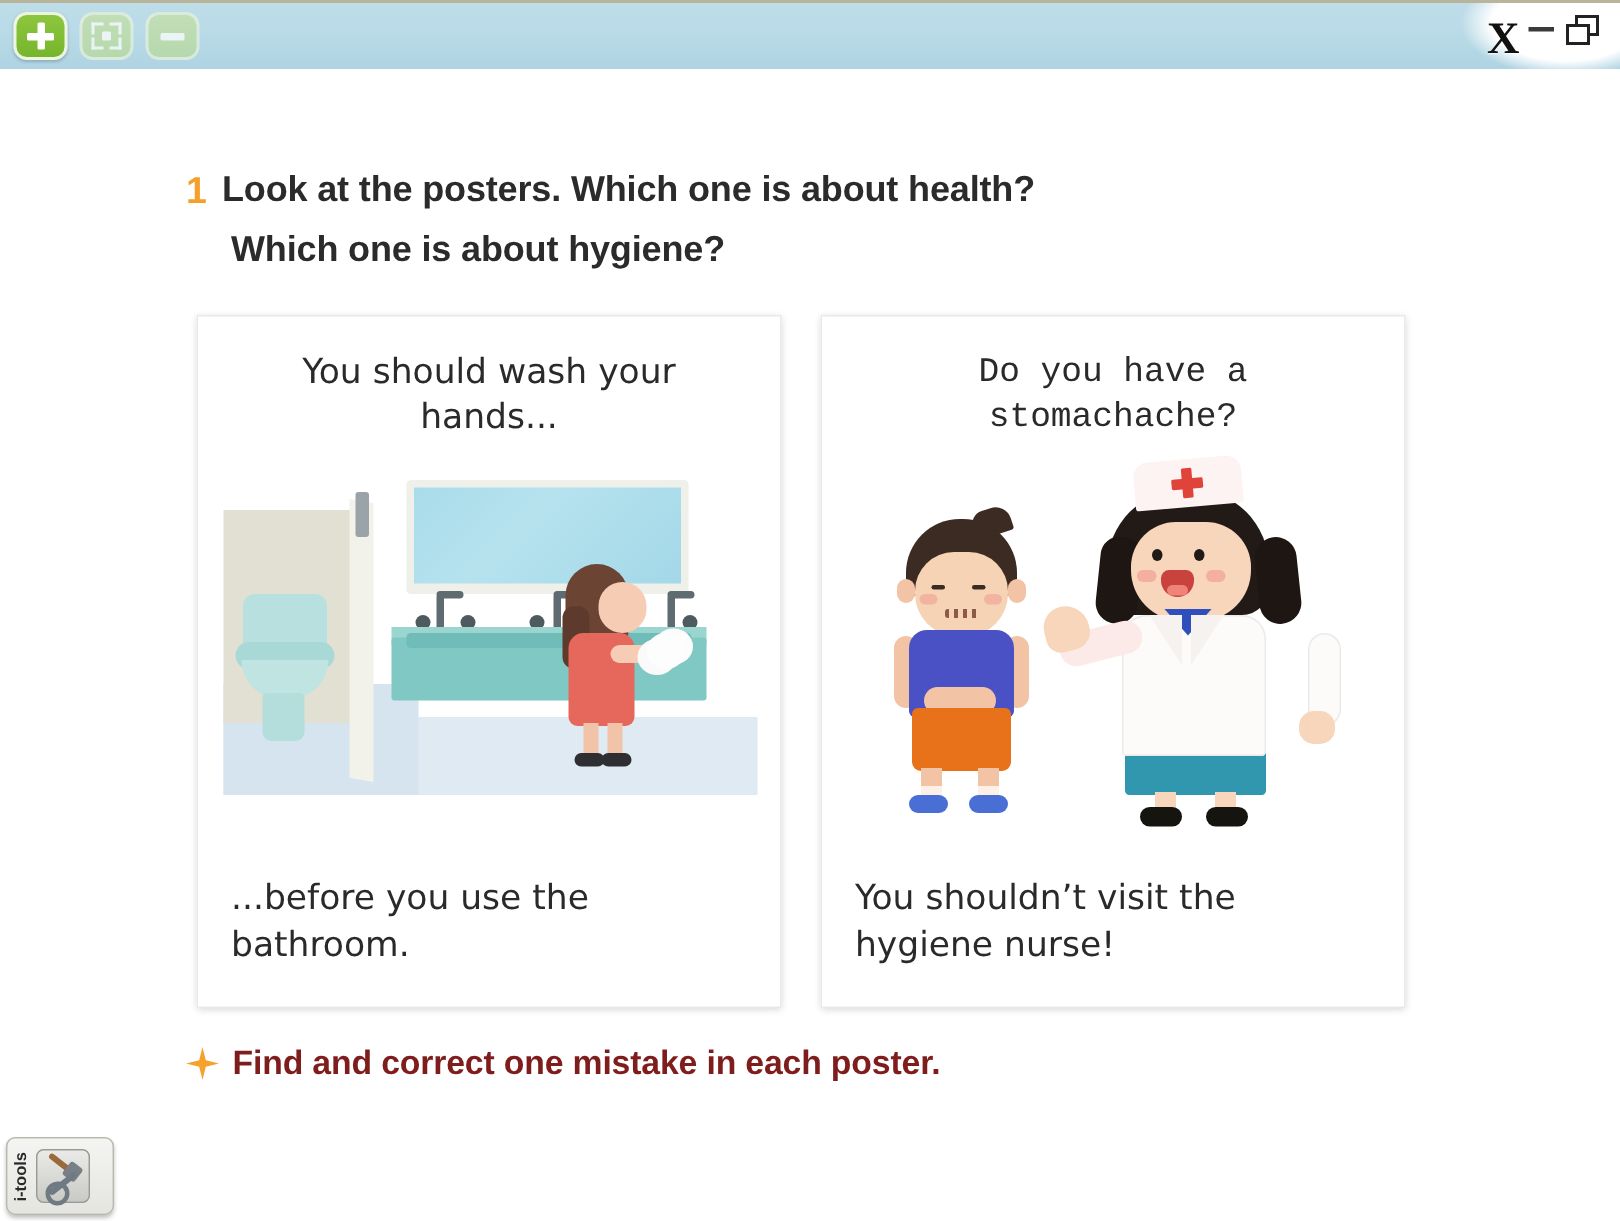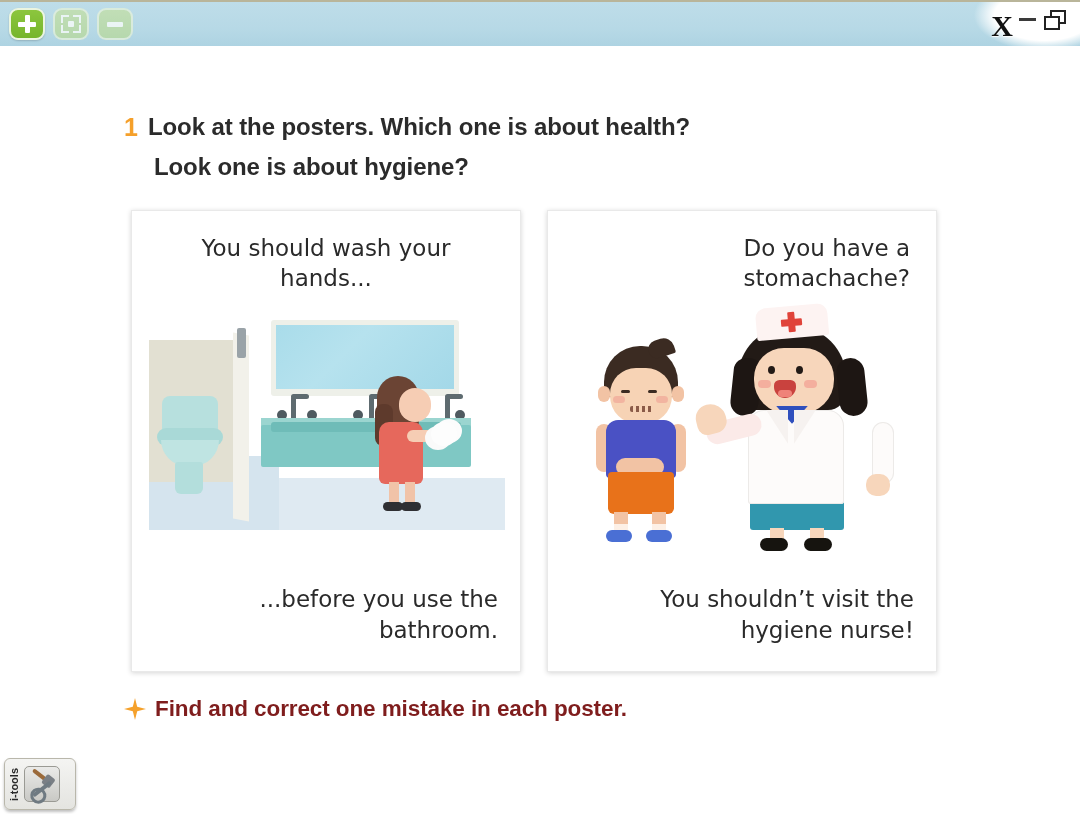--- a/index.html
+++ b/index.html
@@ -115,25 +115,25 @@
     position:relative;
     display:flex;flex-direction:column;
   }
   .poster-title{
     font-family:"DejaVu Sans", sans-serif;
     font-size:23px;color:#2a2a2a;line-height:1.32;
     padding:22px 26px 0 26px;
     white-space:pre-line;
   }
   .poster-title.center{text-align:center;}
-  .poster-title.left{text-align:right;}
+  .poster-title.left{text-align:center;font-family:Liberation Mono, monospace;}
   .poster-caption{
     font-family:"DejaVu Sans", sans-serif;
     font-size:23px;color:#2a2a2a;line-height:1.32;
-    text-align:right;padding:0 22px 26px 22px;
+    text-align:left;padding:0 22px 26px 22px;
     white-space:pre-line;
     margin-top:auto;
   }
   .art{position:relative;flex:1;}
 
   
   .bath{position:absolute;left:17px;top:18px;width:356px;height:218px;}
   .bath .floor{position:absolute;left:0;bottom:0;width:356px;height:52px;background:#dfeaf2;}
   .bath .floor2{position:absolute;left:0;bottom:0;width:130px;height:74px;background:#d5e4ee;}
   .bath .stallwall{position:absolute;left:0;top:28px;width:88px;height:142px;background:#e2e0d2;}
@@ -292,21 +292,21 @@
     </div>
   </div>
 
   <div class="page">
 
     <div class="q-block">
       <div class="q-row">
         <span class="q-num">1</span>
         <span class="q-line">Look at the posters. Which one is about health?</span>
       </div>
-      <div class="q-line q-line2">Look one is about hygiene?</div>
+      <div class="q-line q-line2">Which one is about hygiene?</div>
     </div>
 
     <div class="posters">
 
       <div class="poster">
         <div class="poster-title center">You should wash your
 hands...</div>
 
         <div class="art">
           <div class="bath">

